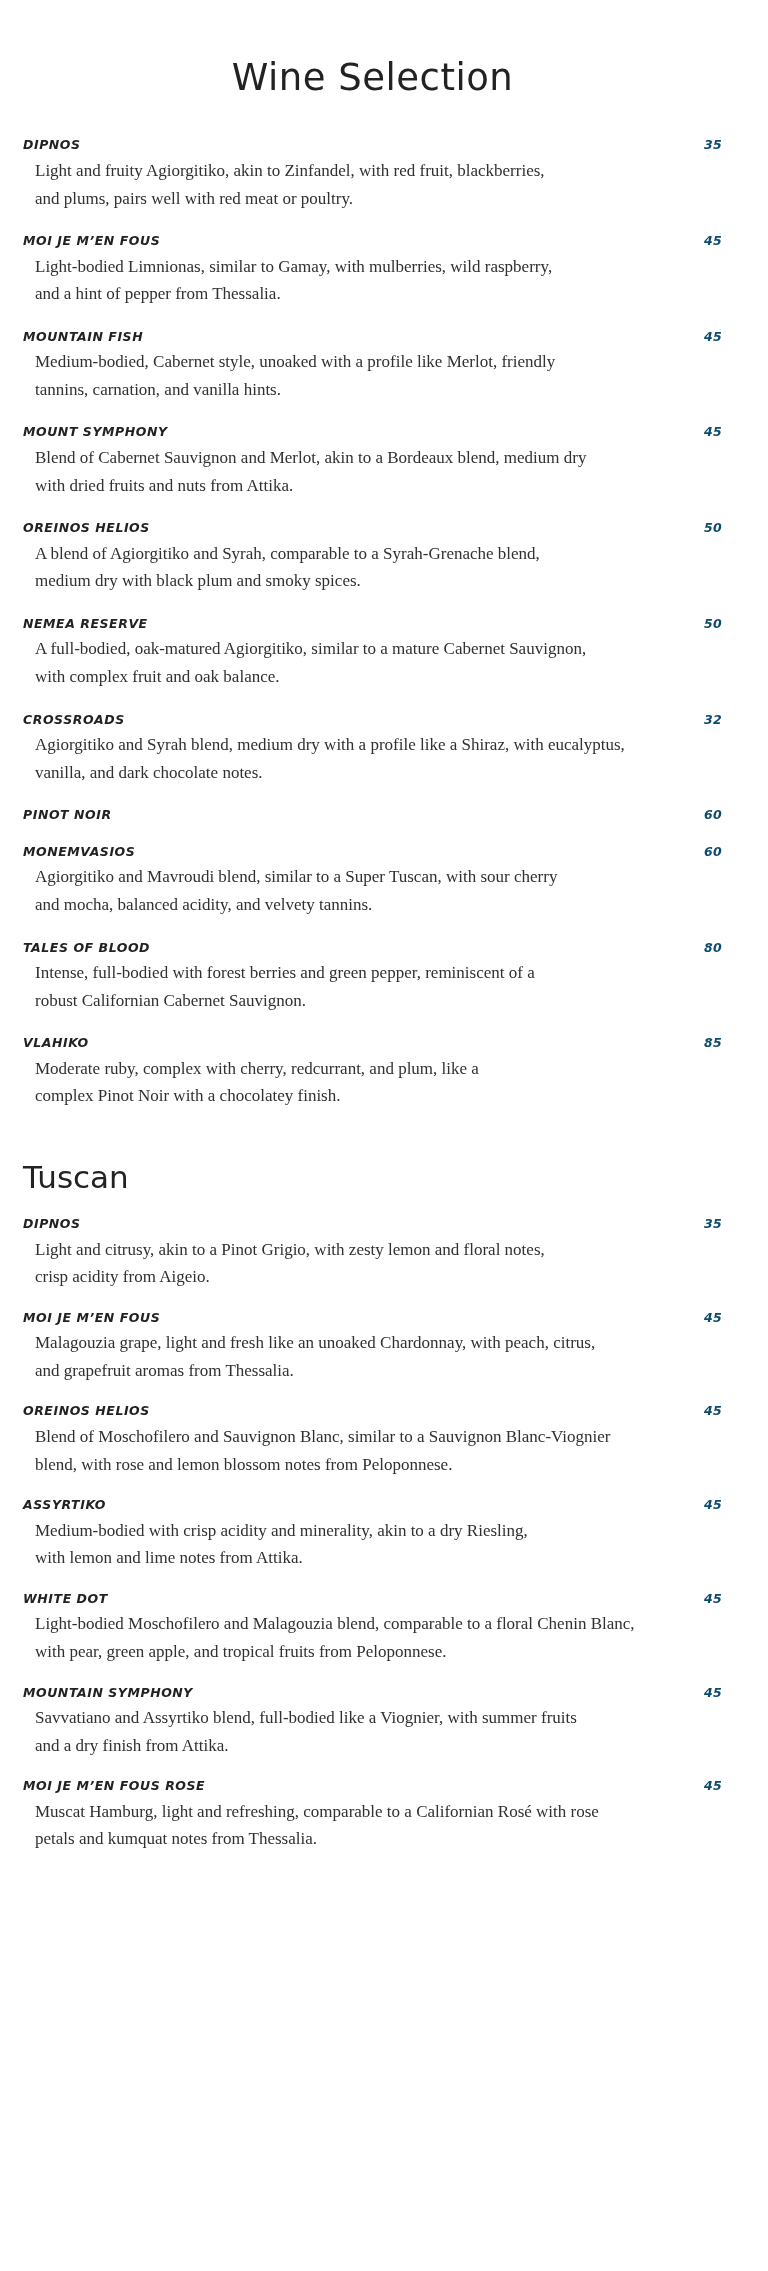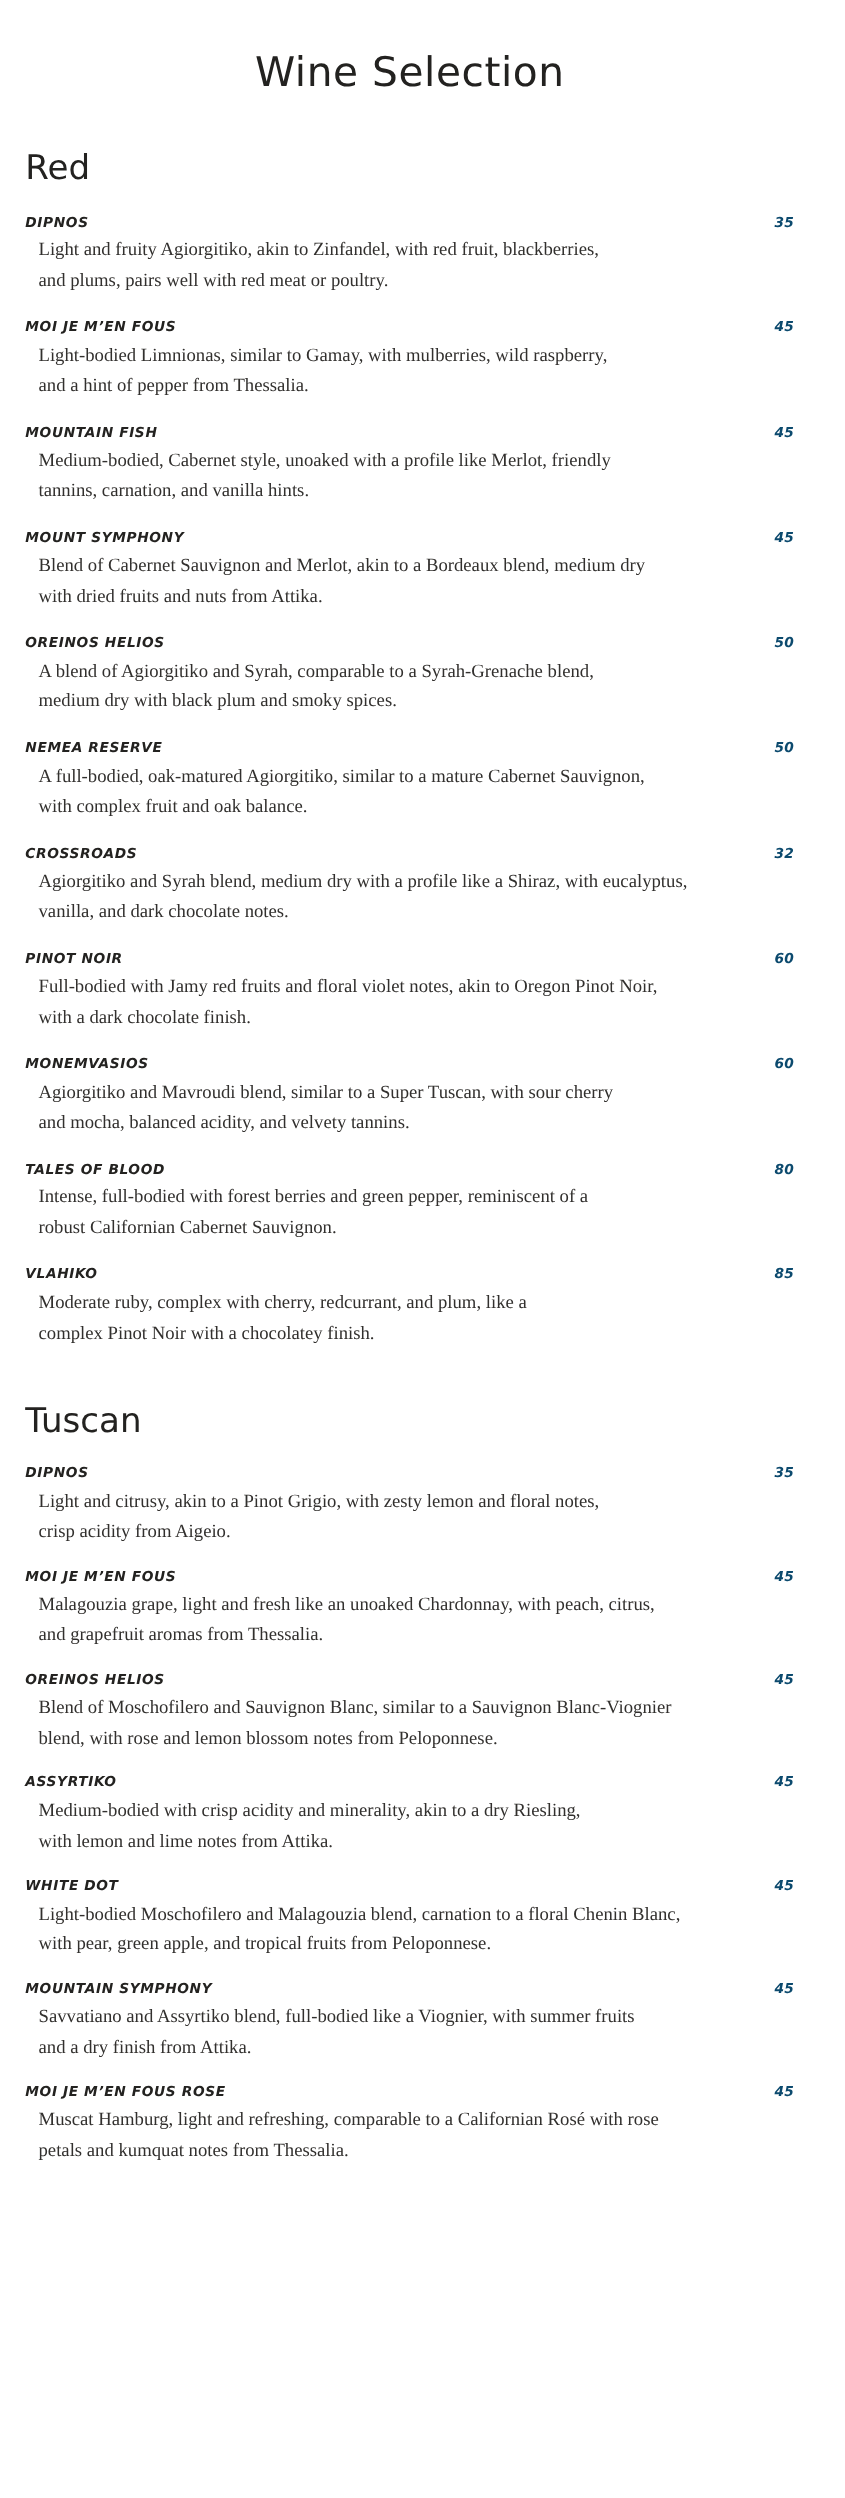--- a/index.html
+++ b/index.html
@@ -23,21 +23,21 @@
   }
 
   
   .menu-title {
     text-align: center;
     font-family: "DejaVu Sans", sans-serif;
     font-weight: 400;
     font-size: 37px;
     letter-spacing: 0.5px;
     color: #232220;
-    margin: 4px;
+    margin: 16px;
     padding: 40px 0 0 0;
     line-height: 1.2;
   }
 
   
   .section {
     margin: 0;
   }
   .section-heading {
     font-family: "DejaVu Sans", sans-serif;
@@ -118,21 +118,20 @@
   }
 </style>
 </head>
 <body>
 
 <div class="menu-page">
 
   <h1 class="menu-title">Wine Selection</h1>
 
   <div class="section section-red">
-    <h2 class="section-heading">Red</h2>
     <ul class="wine-list" id="list-red">
         <li class="wine-item">
           <div class="wine-head">
             <span class="wine-name">DIPNOS</span>
             <span class="wine-price">35</span>
           </div>
           <p class="wine-desc">Light and fruity Agiorgitiko, akin to Zinfandel, with red fruit, blackberries,
 and plums, pairs well with red meat or poultry.</p>
         </li>
         <li class="wine-item">
@@ -181,22 +180,20 @@
             <span class="wine-price">32</span>
           </div>
           <p class="wine-desc">Agiorgitiko and Syrah blend, medium dry with a profile like a Shiraz, with eucalyptus,
 vanilla, and dark chocolate notes.</p>
         </li>
         <li class="wine-item">
           <div class="wine-head">
             <span class="wine-name">PINOT NOIR</span>
             <span class="wine-price">60</span>
           </div>
-          <p class="wine-desc">Full-bodied with Jamy red fruits and floral violet notes, akin to Oregon Pinot Noir,
-with a dark chocolate finish.</p>
         </li>
         <li class="wine-item">
           <div class="wine-head">
             <span class="wine-name">MONEMVASIOS</span>
             <span class="wine-price">60</span>
           </div>
           <p class="wine-desc">Agiorgitiko and Mavroudi blend, similar to a Super Tuscan, with sour cherry
 and mocha, balanced acidity, and velvety tannins.</p>
         </li>
         <li class="wine-item">
@@ -251,21 +248,21 @@
             <span class="wine-price">45</span>
           </div>
           <p class="wine-desc">Medium-bodied with crisp acidity and minerality, akin to a dry Riesling,
 with lemon and lime notes from Attika.</p>
         </li>
         <li class="wine-item">
           <div class="wine-head">
             <span class="wine-name">WHITE DOT</span>
             <span class="wine-price">45</span>
           </div>
-          <p class="wine-desc">Light-bodied Moschofilero and Malagouzia blend, carnation to a floral Chenin Blanc,
+          <p class="wine-desc">Light-bodied Moschofilero and Malagouzia blend, comparable to a floral Chenin Blanc,
 with pear, green apple, and tropical fruits from Peloponnese.</p>
         </li>
         <li class="wine-item">
           <div class="wine-head">
             <span class="wine-name">MOUNTAIN SYMPHONY</span>
             <span class="wine-price">45</span>
           </div>
           <p class="wine-desc">Savvatiano and Assyrtiko blend, full-bodied like a Viognier, with summer fruits
 and a dry finish from Attika.</p>
         </li>

